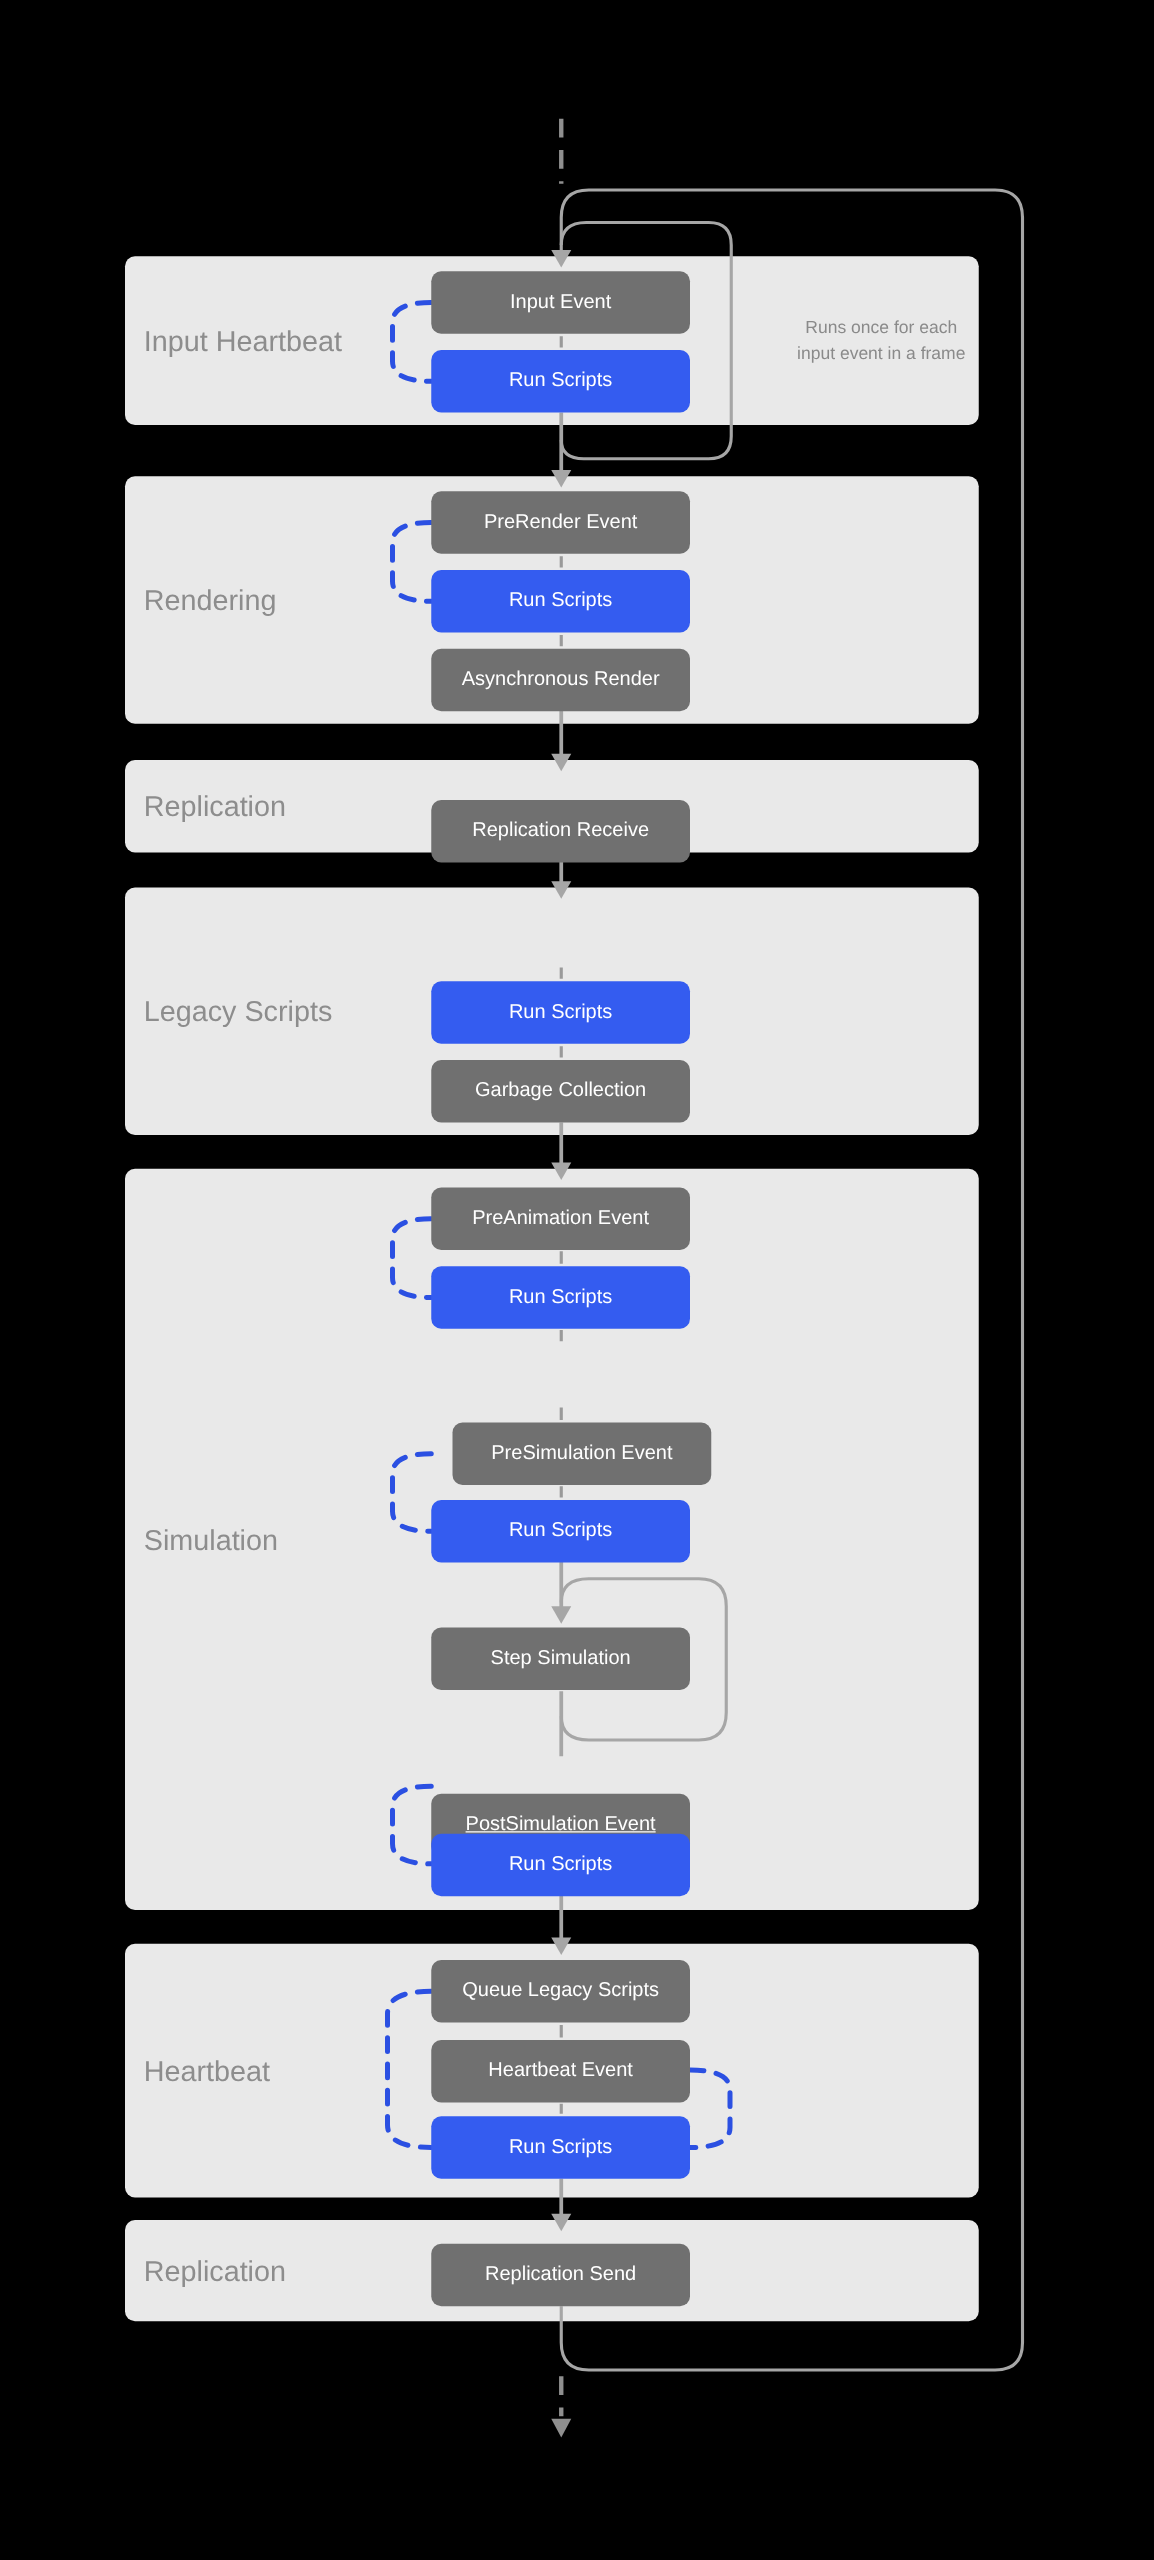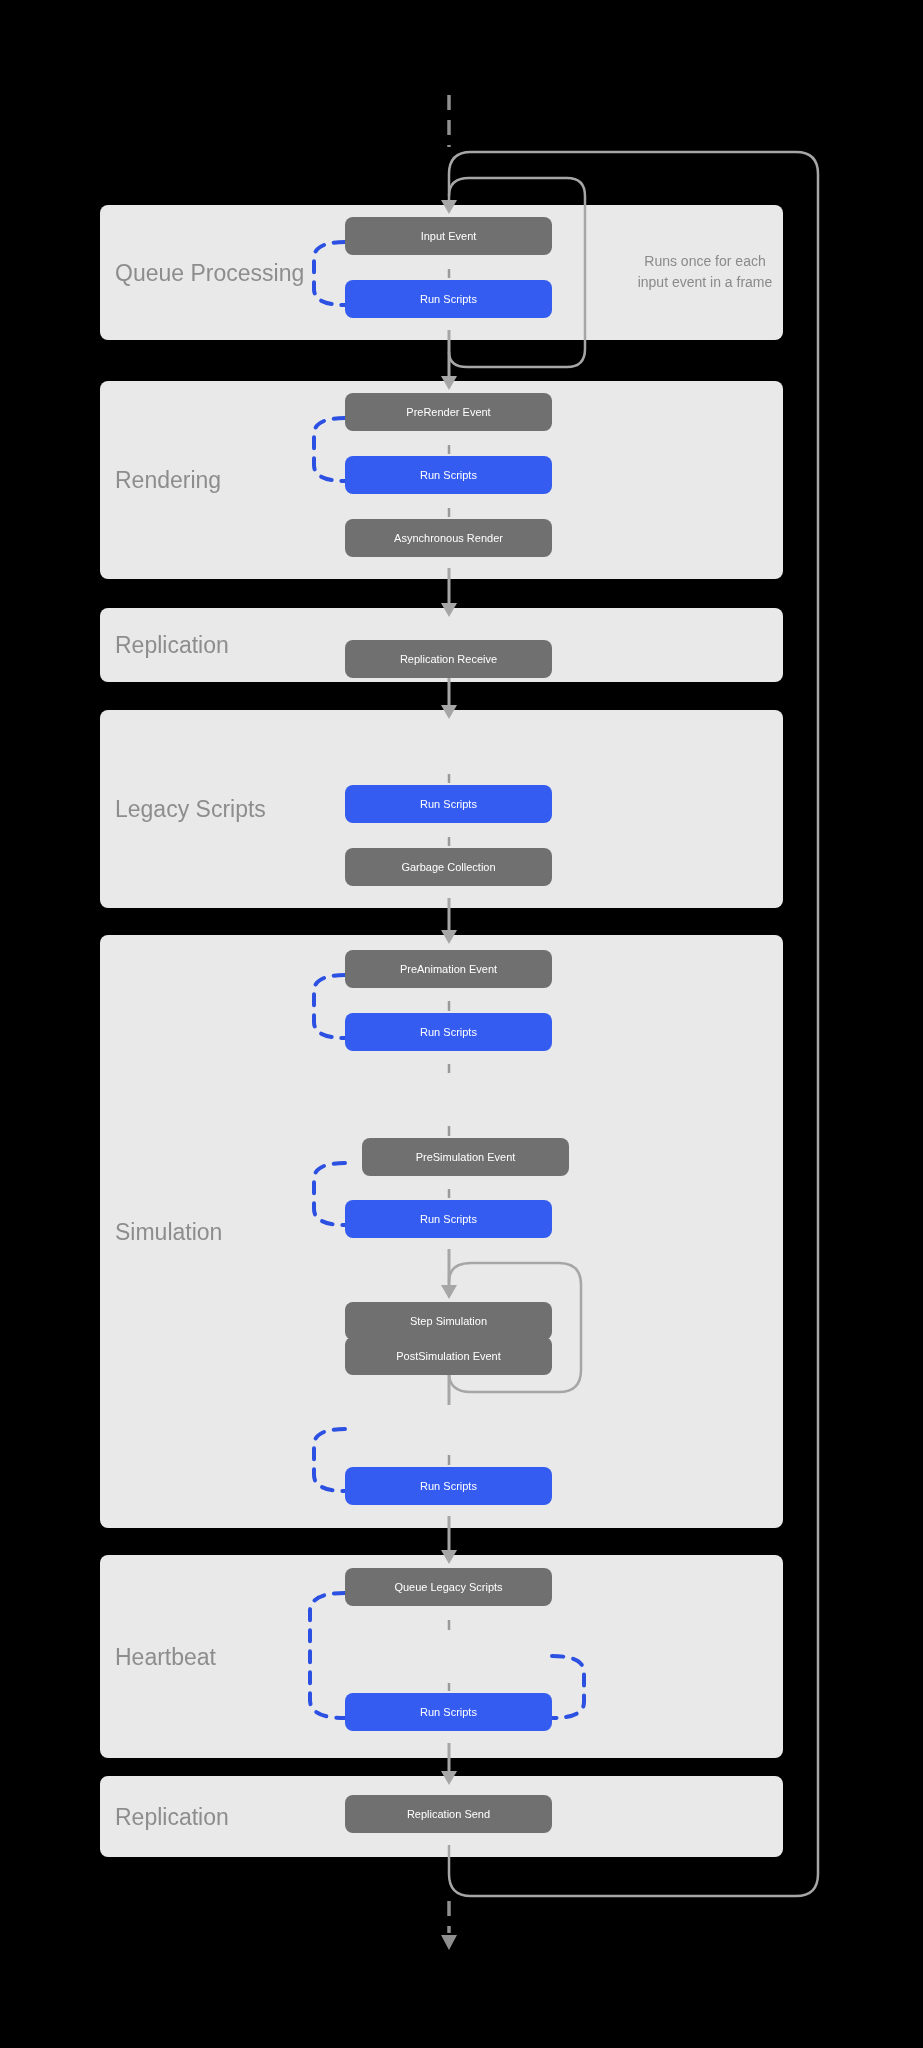--- a/index.html
+++ b/index.html
@@ -13,24 +13,24 @@
   #node-layer{z-index:3;}
   .panel{
     position:absolute;left:100px;width:683px;
     background:var(--panel,#e9e9e9);border-radius:8px;
   }
   .section-title{
     position:absolute;left:115px;height:28px;line-height:28px;
     font-size:23px;color:var(--title,#8d8d8d);white-space:nowrap;
   }
   .node{
-    position:absolute;left:345px;width:207px;height:38px;
+    position:absolute;left:345px;width:207px;height:50px;
     border-radius:8px;box-sizing:border-box;
     display:flex;align-items:center;justify-content:center;
-    font-size:11px;font-weight:500;color:var(--node-text,#fff);
+    font-size:16px;font-weight:500;color:var(--node-text,#fff);
     text-align:center;
   }
   .node-event{background:var(--event,#707070);}
   .node-scripts{background:var(--scripts,#345cf0);}
   .node-scripts-highlighted{
     background:var(--scripts,#345cf0);
     border:3px solid var(--hl-border,#1c39a8);border-radius:10px;
   }
   .note{
     position:absolute;left:595px;top:251px;width:220px;
@@ -100,40 +100,41 @@
 
     <path class="ln-dash" d="M449 1901 L449 1933"></path>
     <polygon class="arrow-dash" points="449,1950 441,1935 457,1935"></polygon>
   </svg>
 
   <div id="node-layer">
     <div class="note">
       <div>Runs once for each</div>
       <div>input event in a frame</div>
     </div>
-  <div class="section-title" style="top: 258.5px;">Queue Processing</div>
+  <div class="section-title" style="top: 258.5px;">Input Heartbeat</div>
       <div class="node node-event" style="top: 217px;">Input Event</div>
       <div class="node node-scripts" style="top: 280px;">Run Scripts</div>
       <div class="section-title" style="top: 466px;">Rendering</div>
       <div class="node node-event" style="top: 393px;">PreRender Event</div>
       <div class="node node-scripts" style="top: 456px;">Run Scripts</div>
       <div class="node node-event" style="top: 519px;">Asynchronous Render</div>
       <div class="section-title" style="top: 631px;">Replication</div>
       <div class="node node-event" style="top: 640px;">Replication Receive</div>
       <div class="section-title" style="top: 795px;">Legacy Scripts</div>
       <div class="node node-scripts" style="top: 785px;">Run Scripts</div>
       <div class="node node-event" style="top: 848px;">Garbage Collection</div>
       <div class="section-title" style="top: 1217.5px;">Simulation</div>
       <div class="node node-event" style="top: 950px;">PreAnimation Event</div>
       <div class="node node-scripts" style="top: 1013px;">Run Scripts</div>
       <div class="node node-event" style="top: 1138px; margin-left: 17px;">PreSimulation Event</div>
       <div class="node node-scripts" style="top: 1200px;">Run Scripts</div>
       <div class="node node-event" style="top: 1302px;">Step Simulation</div>
-      <div class="node node-event" style="top: 1337px;">PostSimulation Event</div>
+      <div class="node node-event" style="top: 1435px; text-decoration: underline;">PostSimulation Event</div>
       <div class="node node-scripts" style="top: 1467px;">Run Scripts</div>
       <div class="section-title" style="top: 1642.5px;">Heartbeat</div>
       <div class="node node-event" style="top: 1568px;">Queue Legacy Scripts</div>
+      <div class="node node-event" style="top: 1632px;">Heartbeat Event</div>
       <div class="node node-scripts" style="top: 1693px;">Run Scripts</div>
       <div class="section-title" style="top: 1802.5px;">Replication</div>
       <div class="node node-event" style="top: 1795px;">Replication Send</div>
     </div>
 
 </div>
 
 </body></html>

